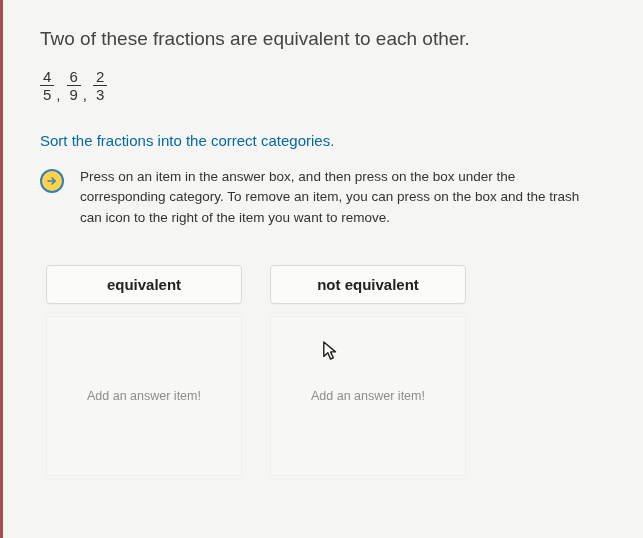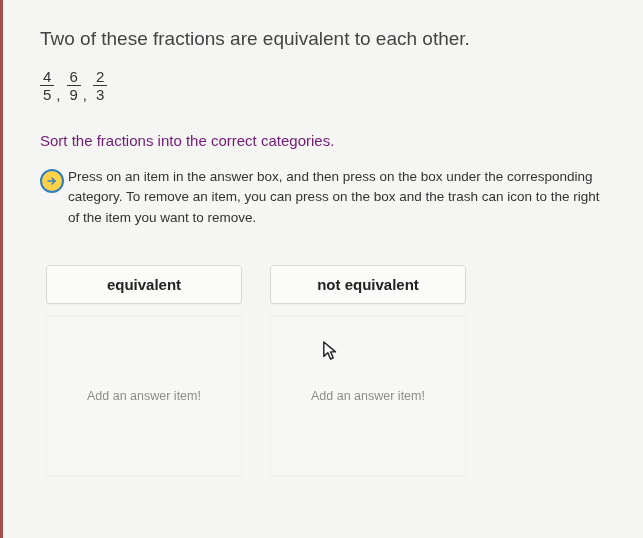--- a/index.html
+++ b/index.html
@@ -37,26 +37,26 @@
     .frac .num { border-bottom: 1.4px solid #333; padding: 0 3px; }
     .frac .den { padding: 0 3px; }
     .comma {
       align-self: flex-end;
       padding: 0 6px 0 2px;
       position: relative;
       top: -1px;
     }
     .instruction {
       font-size: 15px;
-      color: #701a75;
+      color: #0369a1;
       margin-bottom: 18px;
     }
     .hint {
       display: flex;
-      gap: 4px;
+      gap: 16px;
       align-items: flex-start;
       margin-bottom: 36px;
     }
     .hint-icon {
       flex: 0 0 24px;
       width: 24px; height: 24px;
       border-radius: 50%;
       background: #ffd24a;
       border: 2px solid #2f7fbf;
       display: flex;

